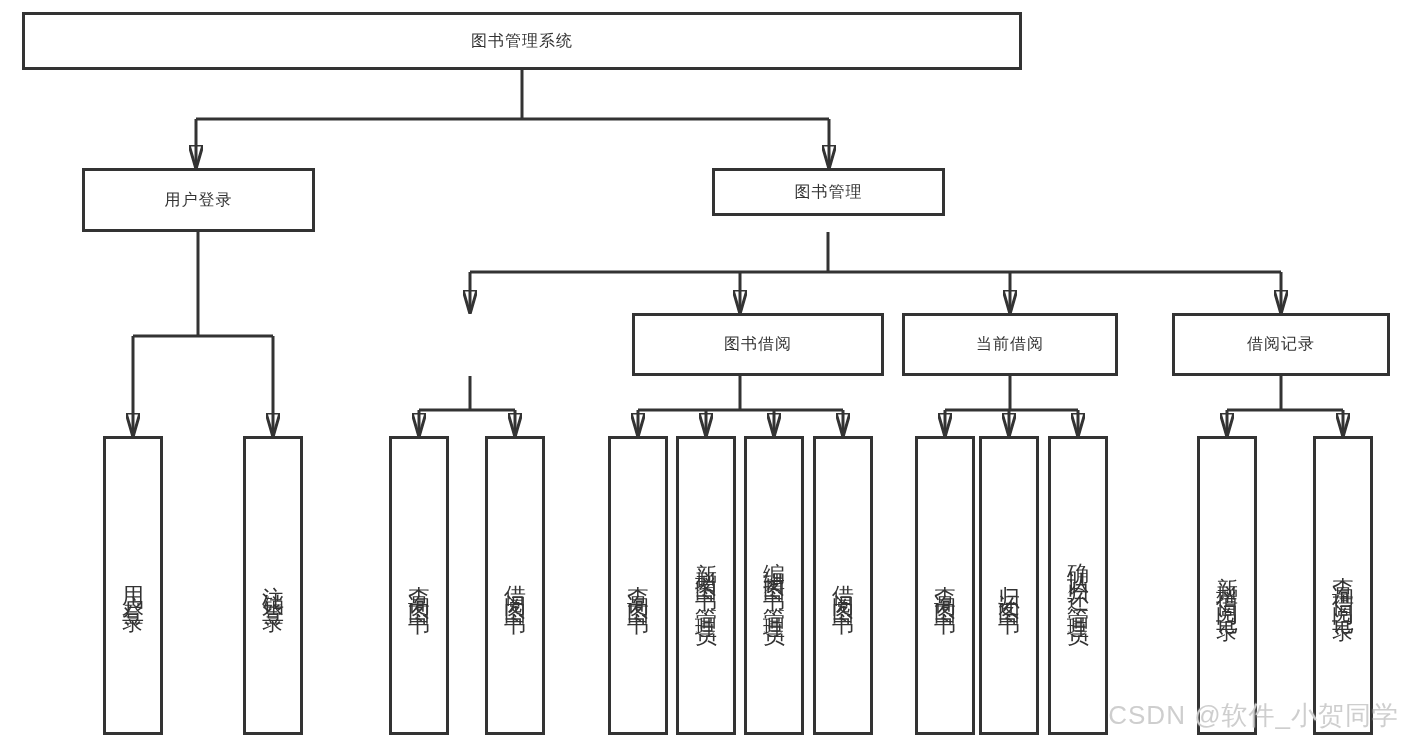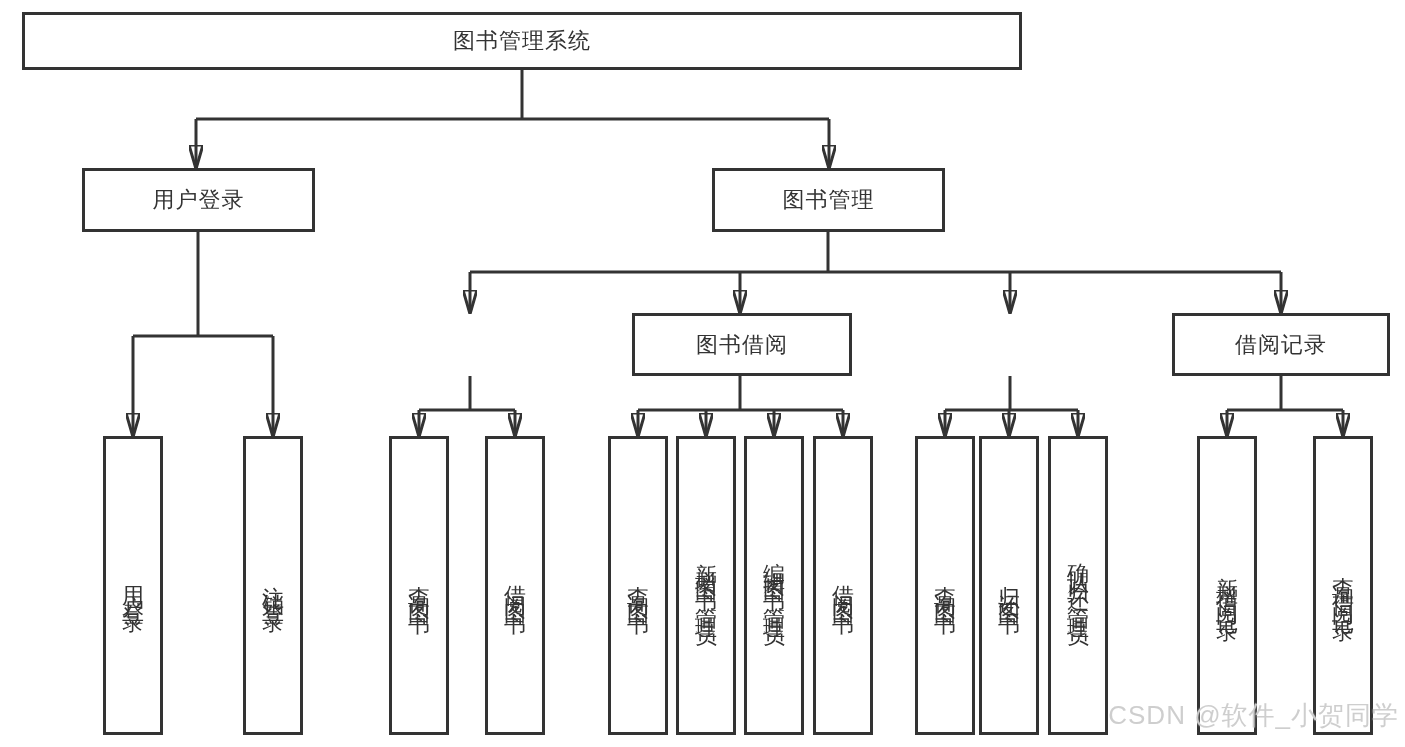--- a/index.html
+++ b/index.html
@@ -13,21 +13,21 @@
     color: #333333;
   }
   .box {
     position: absolute;
     box-sizing: border-box;
     border: 3px solid #333333;
     background: #ffffff;
     display: flex;
     align-items: center;
     justify-content: center;
-    font-size: 22px;
+    font-size: 16px;
     letter-spacing: 1px;
     color: #333333;
     z-index: 2;
   }
   .vbox {
     writing-mode: vertical-rl;
     text-orientation: mixed;
     letter-spacing: 9px;
     font-size: 22px;
     line-height: 1;
@@ -50,24 +50,24 @@
     color: rgba(203,203,203,0.95);
     text-shadow: 0 0 2px rgba(255,255,255,0.9);
     z-index: 3;
     letter-spacing: 1px;
     white-space: nowrap;
   }
 
   
   #n-root  { left: 22px;  top: 12px;  width: 1000px; height: 58px; }
   #n-login { left: 82px;  top: 168px; width: 233px;  height: 64px; }
-  #n-mgmt  { left: 712px; top: 168px; width: 233px;  height: 64px; }
+  #n-mgmt  { left: 712px; top: 168px; width: 233px;  height: 48px; }
 
   #n-recommend { left: 362px;  top: 313px; width: 216px; height: 63px; }
-  #n-borrow    { left: 632px;  top: 313px; width: 220px; height: 63px; }
+  #n-borrow    { left: 632px;  top: 313px; width: 252px; height: 63px; }
   #n-current   { left: 902px;  top: 313px; width: 216px; height: 63px; }
   #n-records   { left: 1172px; top: 313px; width: 218px; height: 63px; }
 
   .leaf { top: 436px; width: 60px; height: 299px; }
   #l-1  { left: 103px;  }
   #l-2  { left: 243px;  }
   #l-3  { left: 389px;  }
   #l-4  { left: 485px;  }
   #l-5  { left: 608px;  }
   #l-6  { left: 676px;  }
@@ -131,20 +131,21 @@
     <path d="M1227 410 V436" marker-end="url(#arrow)"></path>
     <path d="M1343 410 V436" marker-end="url(#arrow)"></path>
   </svg>
 
   <div class="box" id="n-root">图书管理系统</div>
 
   <div class="box" id="n-login">用户登录</div>
   <div class="box" id="n-mgmt">图书管理</div>
 
   <div class="box" id="n-borrow">图书借阅</div>
+  <div class="box" id="n-current">当前借阅</div>
   <div class="box" id="n-records">借阅记录</div>
 
   <div class="box vbox leaf" id="l-1">用户登录</div>
   <div class="box vbox leaf" id="l-2">注销登录</div>
   <div class="box vbox leaf" id="l-3">查询图书</div>
   <div class="box vbox leaf" id="l-4">借阅图书</div>
   <div class="box vbox leaf" id="l-5">查询图书</div>
   <div class="box vbox leaf" id="l-6">新增图书（管理员）</div>
   <div class="box vbox leaf" id="l-7">编辑图书（管理员）</div>
   <div class="box vbox leaf" id="l-8">借阅图书</div>

